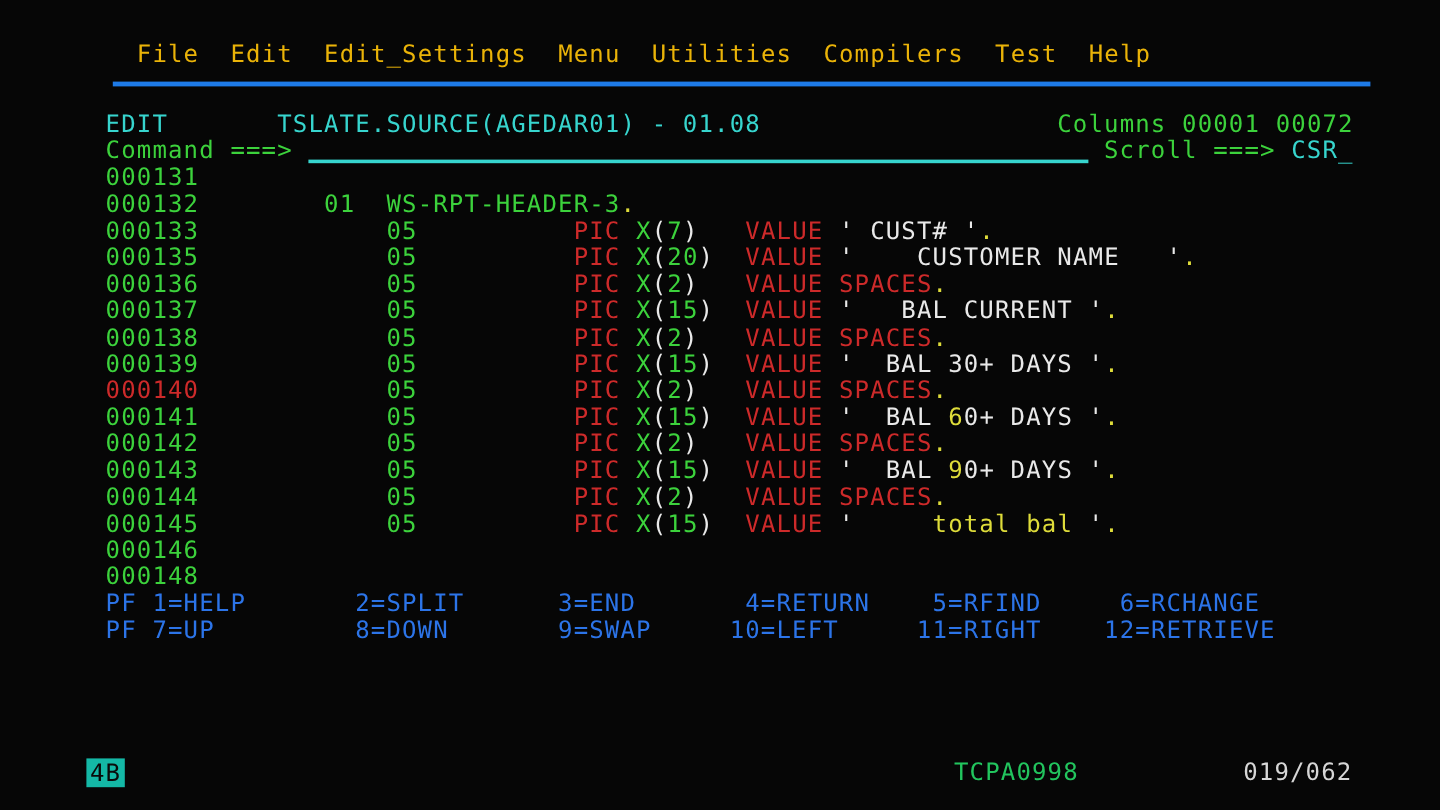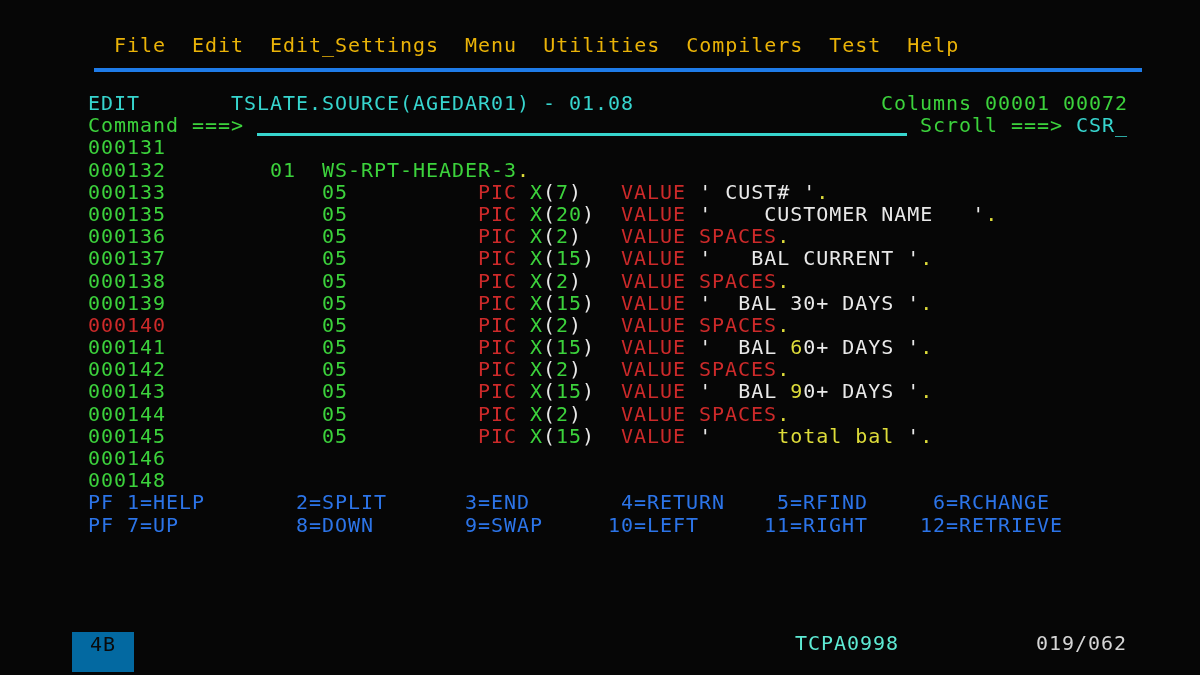--- a/index.html
+++ b/index.html
@@ -27,24 +27,24 @@
 
   .cmd-field{
     display:inline-block;width:650px;height:18px;vertical-align:-4px;
     border-bottom:3px solid #37d5ce;margin-left:var(--ch);
   }
   .ml1{margin-left:calc(1*var(--ch));}
   .ml7{margin-left:calc(7*var(--ch));}
   .ml19{margin-left:calc(19*var(--ch));}
 
   #status-badge{
-    position:absolute;left:72px;top:632px;background:#0369a1;color:#0a0a0a;
-    padding:0 18px;height:40px;line-height:24px;
+    position:absolute;left:72px;top:632px;background:#14b8a6;color:#0a0a0a;
+    padding:0 3px;height:24px;line-height:24px;
   }
-  #system-id{position:absolute;left:795px;top:631px;color:#5eead4;}
+  #system-id{position:absolute;left:795px;top:631px;color:#22c55e;}
   #cursor-pos{position:absolute;left:1036px;top:631px;color:#d6d6d6;}
 </style>
 </head>
 <body>
 
 <div id="screen">
 
   <div id="menu-row">  <span class="menu-item">File</span>  <span class="menu-item">Edit</span>  <span class="menu-item">Edit_Settings</span>  <span class="menu-item">Menu</span>  <span class="menu-item">Utilities</span>  <span class="menu-item">Compilers</span>  <span class="menu-item">Test</span>  <span class="menu-item">Help</span></div>
 
   <div id="menu-sep"></div>

